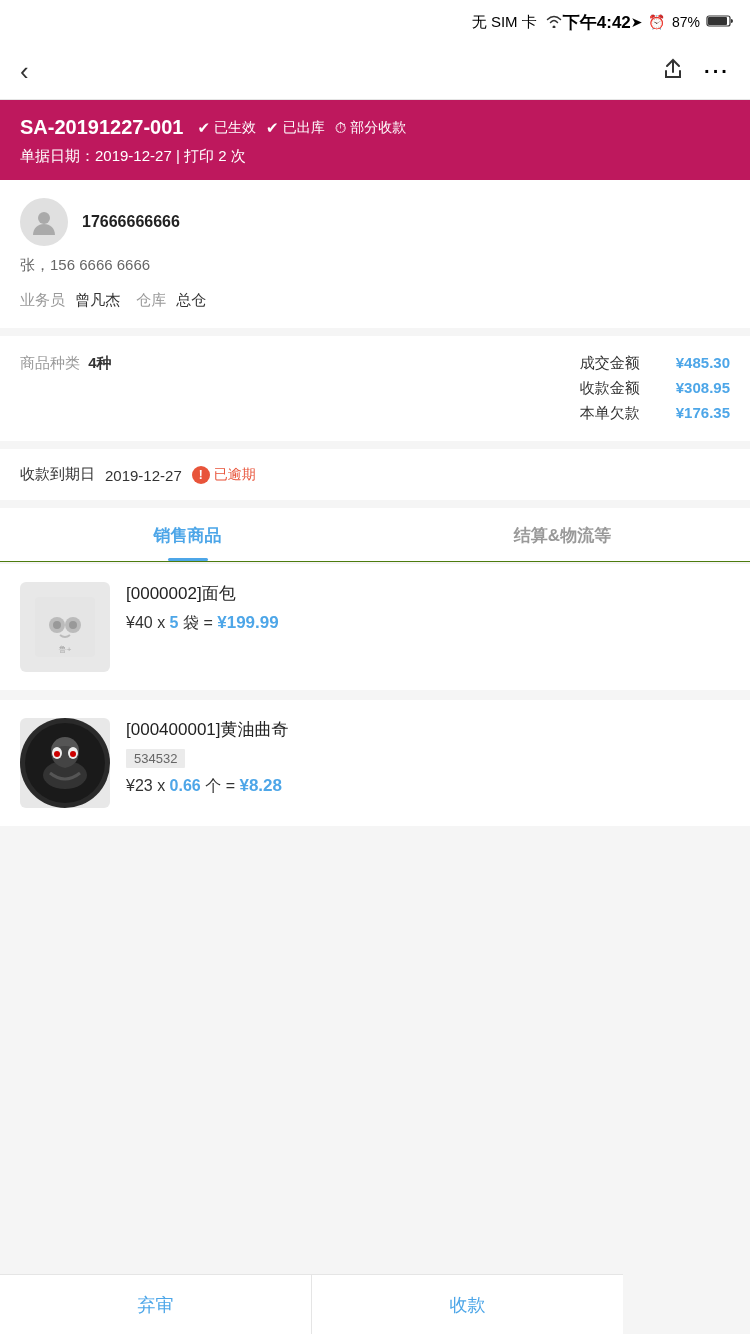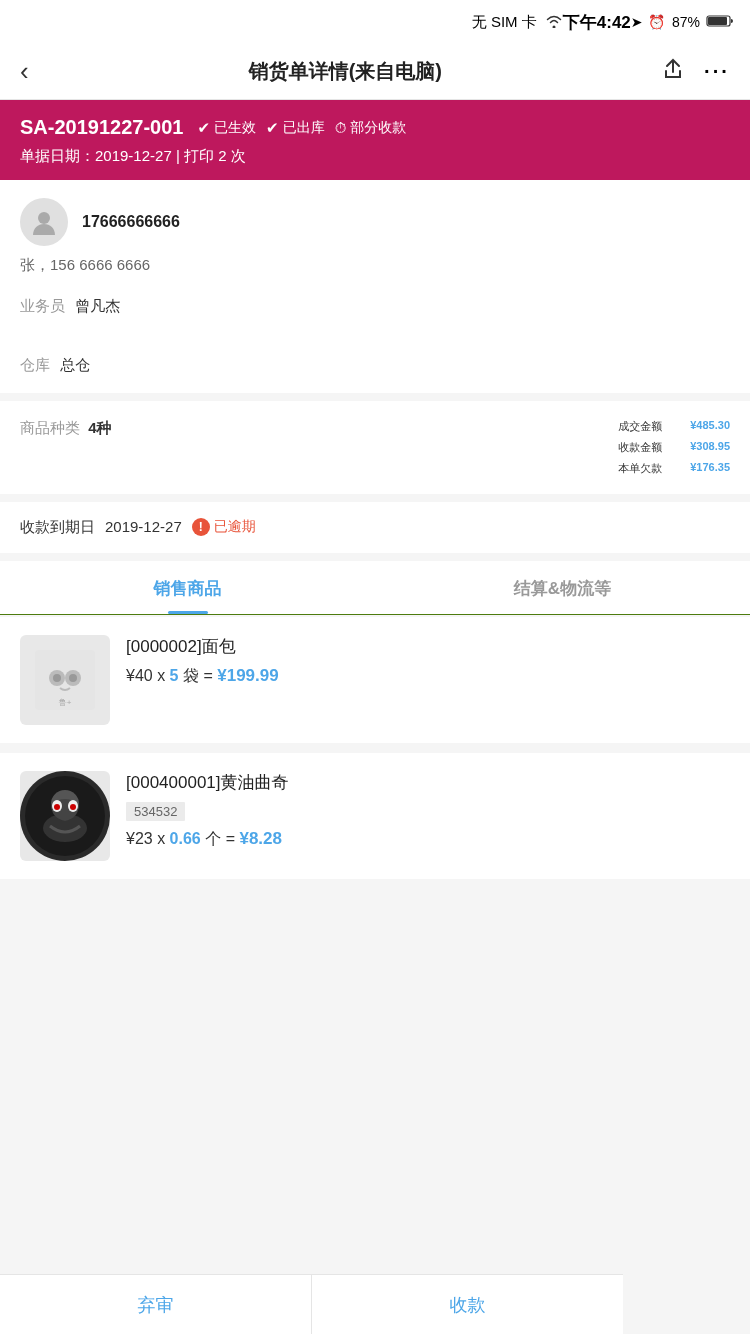--- a/index.html
+++ b/index.html
@@ -93,57 +93,56 @@
       margin-bottom: 10px;
     }
     .customer-name {
       font-size: 16px;
       font-weight: 600;
       color: #222;
     }
     .customer-sub {
       font-size: 15px;
       color: #666;
-      margin-bottom: 22px;
+      margin-bottom: 16px;
     }
     .customer-details {
       display: flex;
-      gap: 40px;
+      gap: 16px;
       font-size: 15px;
       color: #333;
-      flex-direction: column;
     }
     .detail-label { color: #999; margin-right: 6px; }
 
     
     .stats-section {
       background: #fff;
       padding: 18px 20px;
       margin-bottom: 8px;
       display: flex;
       justify-content: space-between;
     }
     .stats-left { font-size: 15px; color: #333; }
     .stats-label { color: #999; margin-right: 4px; }
     .stats-value { font-weight: 600; }
     .stats-right {
       display: flex;
       flex-direction: column;
       gap: 6px;
       text-align: right;
     }
-    .stats-row { display: flex; justify-content: space-between; gap: 28px; font-size: 11px; color: #333; }
+    .stats-row { display: flex; justify-content: space-between; gap: 36px; font-size: 15px; color: #333; }
     .amount-value { color: #4da6e8; font-weight: 600; }
 
     
     .due-section {
       background: #fff;
       padding: 16px 20px;
       display: flex;
-      align-items: flex-start;
+      align-items: flex-end;
       gap: 10px;
       font-size: 15px;
       color: #333;
       margin-bottom: 8px;
     }
     .overdue-badge {
       display: flex;
       align-items: center;
       gap: 4px;
       color: #e8543a;
@@ -293,21 +292,20 @@
         <rect x="1" y="2" width="23" height="10" rx="2" stroke="#333" stroke-width="1.2"></rect>
         <rect x="2" y="3" width="19" height="8" rx="1" fill="#333"></rect>
         <path d="M25 5v4a2 2 0 0 0 0-4z" fill="#333"></path>
       </svg>
     </span>
   </div>
 </div>
 
 <div class="nav-bar">
   <div style="font-size:26px; color:#333; cursor:pointer;">‹</div>
-  <div class="nav-title">销货单详情(来自电脑)</div>
   <div class="nav-right">
     <span style="font-size:20px; cursor:pointer;">
       <svg width="22" height="22" viewBox="0 0 22 22" fill="none">
         <path d="M17 8l-6-6-6 6M11 2v12" stroke="#333" stroke-width="2" stroke-linecap="round"></path>
         <path d="M4 13v6h14v-6" stroke="#333" stroke-width="2" stroke-linecap="round" fill="none"></path>
       </svg>
     </span>
     <span style="font-size:20px; font-weight:700; cursor:pointer; letter-spacing:2px;">···</span>
   </div>
 </div>

